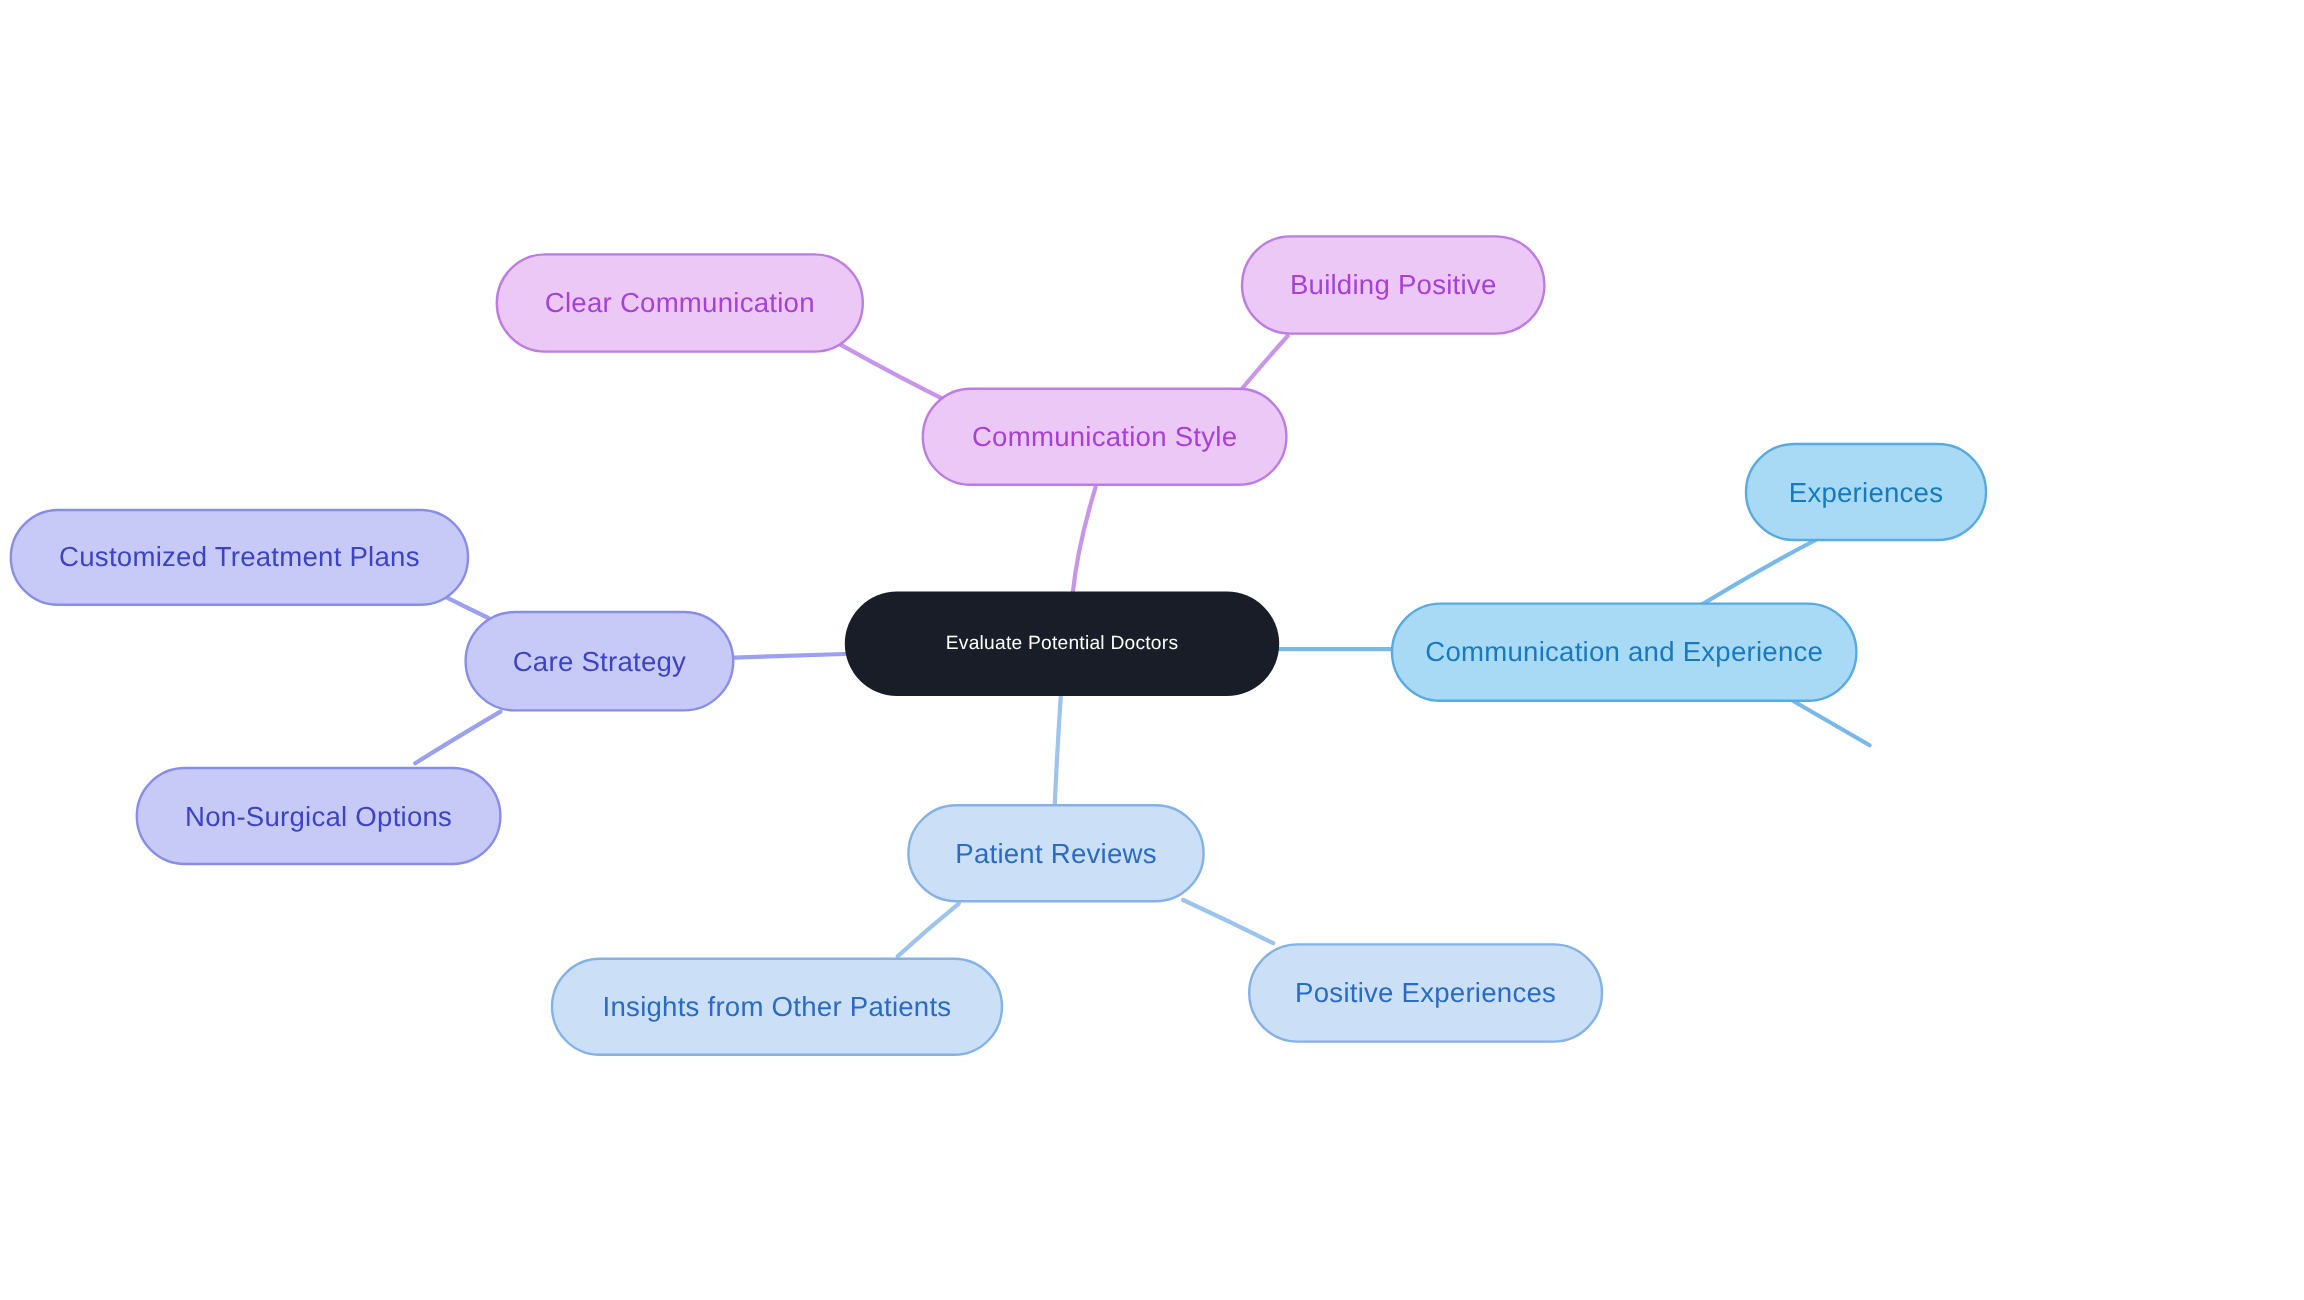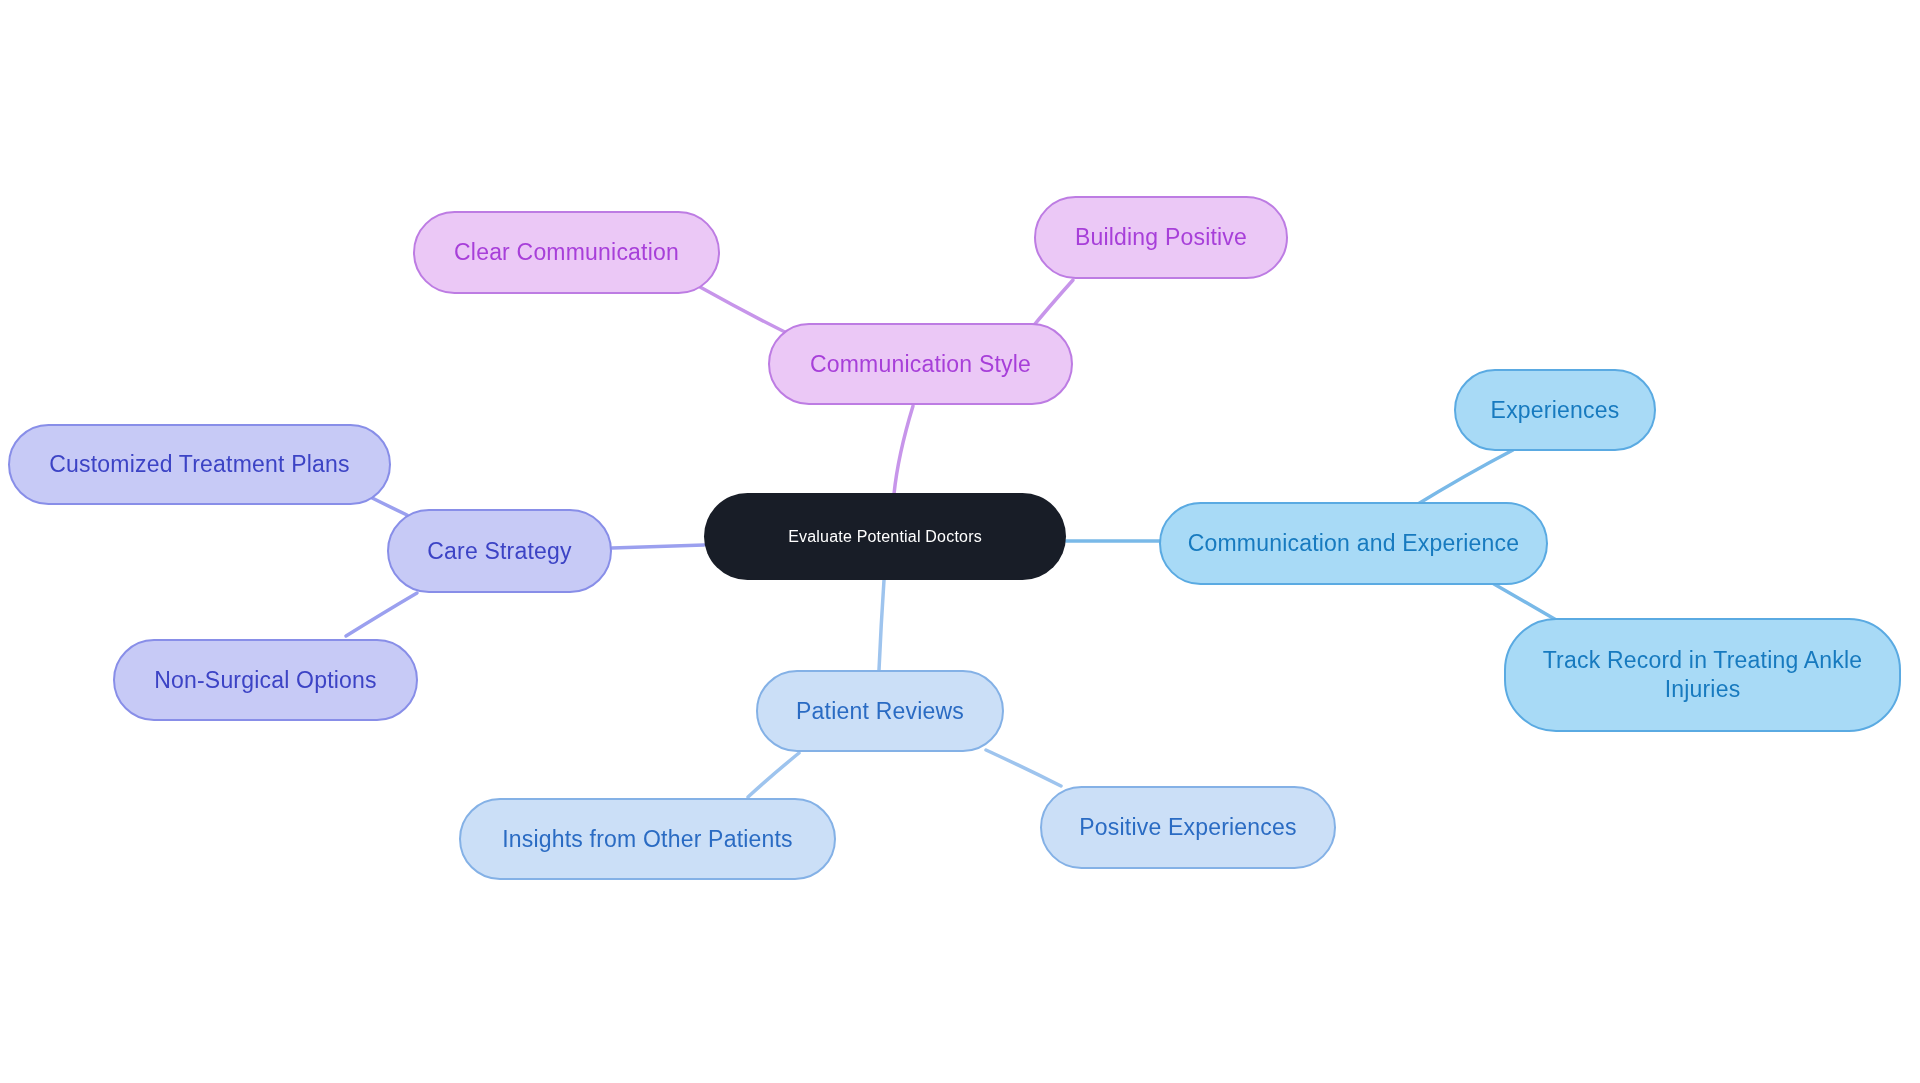--- a/index.html
+++ b/index.html
@@ -95,23 +95,20 @@
   </div>
 
   <div class="node" style="left: 1159px; top: 502px; width: 389px; height: 83px; --fill: #a8daf6; --border: #5aaae2; --text: #177abf;">
     <span>Communication and Experience</span>
   </div>
 
   <div class="node" style="left: 1454px; top: 369px; width: 202px; height: 82px; --fill: #a8daf6; --border: #5aaae2; --text: #177abf;">
     <span>Experiences</span>
   </div>
 
-  <div class="node big-radius" style="left: 1504px; top: 618px; width: 397px; height: 114px; --fill: #a8daf6; --border: #5aaae2; --text: #177abf;">
-    <span>Track Record in Treating Ankle Injuries</span>
-  </div>
 
   <div class="node" style="left: 387px; top: 509px; width: 225px; height: 84px; --fill: #c7caf6; --border: #888ee8; --text: #3c43c5;">
     <span>Care Strategy</span>
   </div>
 
   <div class="node" style="left: 8px; top: 391px; width: 383px; height: 81px; margin-top: 33px; --fill: #c7caf6; --border: #888ee8; --text: #3c43c5;">
     <span>Customized Treatment Plans</span>
   </div>
 
   <div class="node" style="left: 113px; top: 639px; width: 305px; height: 82px; --fill: #c7caf6; --border: #888ee8; --text: #3c43c5;">

